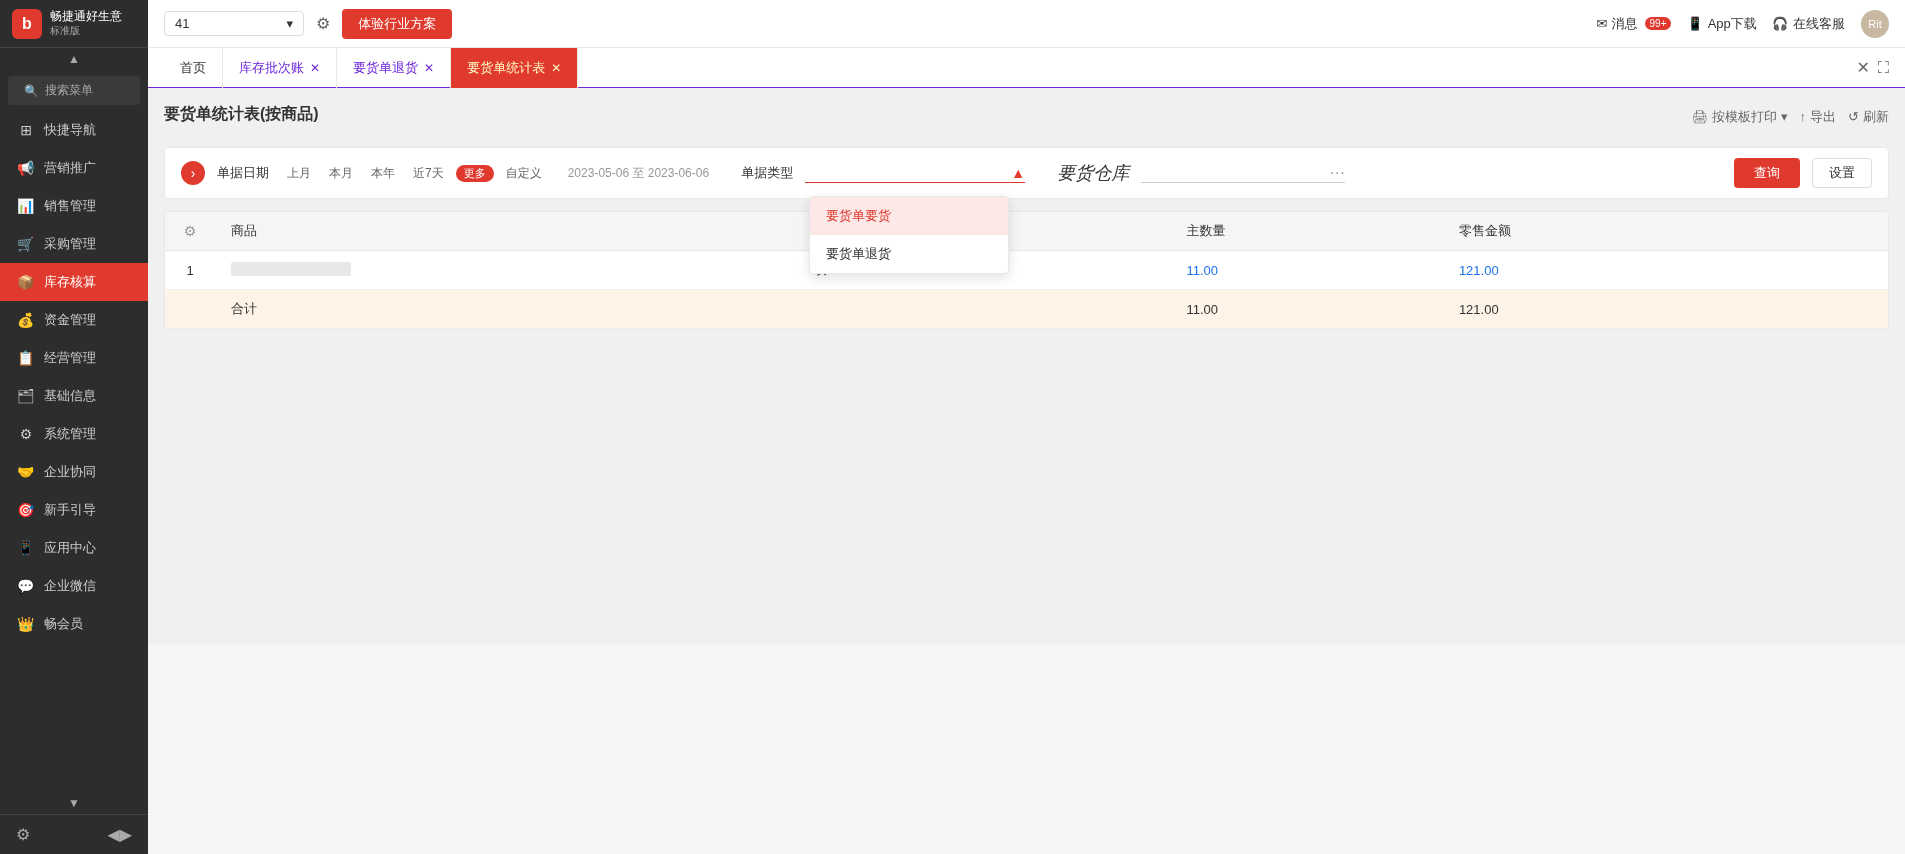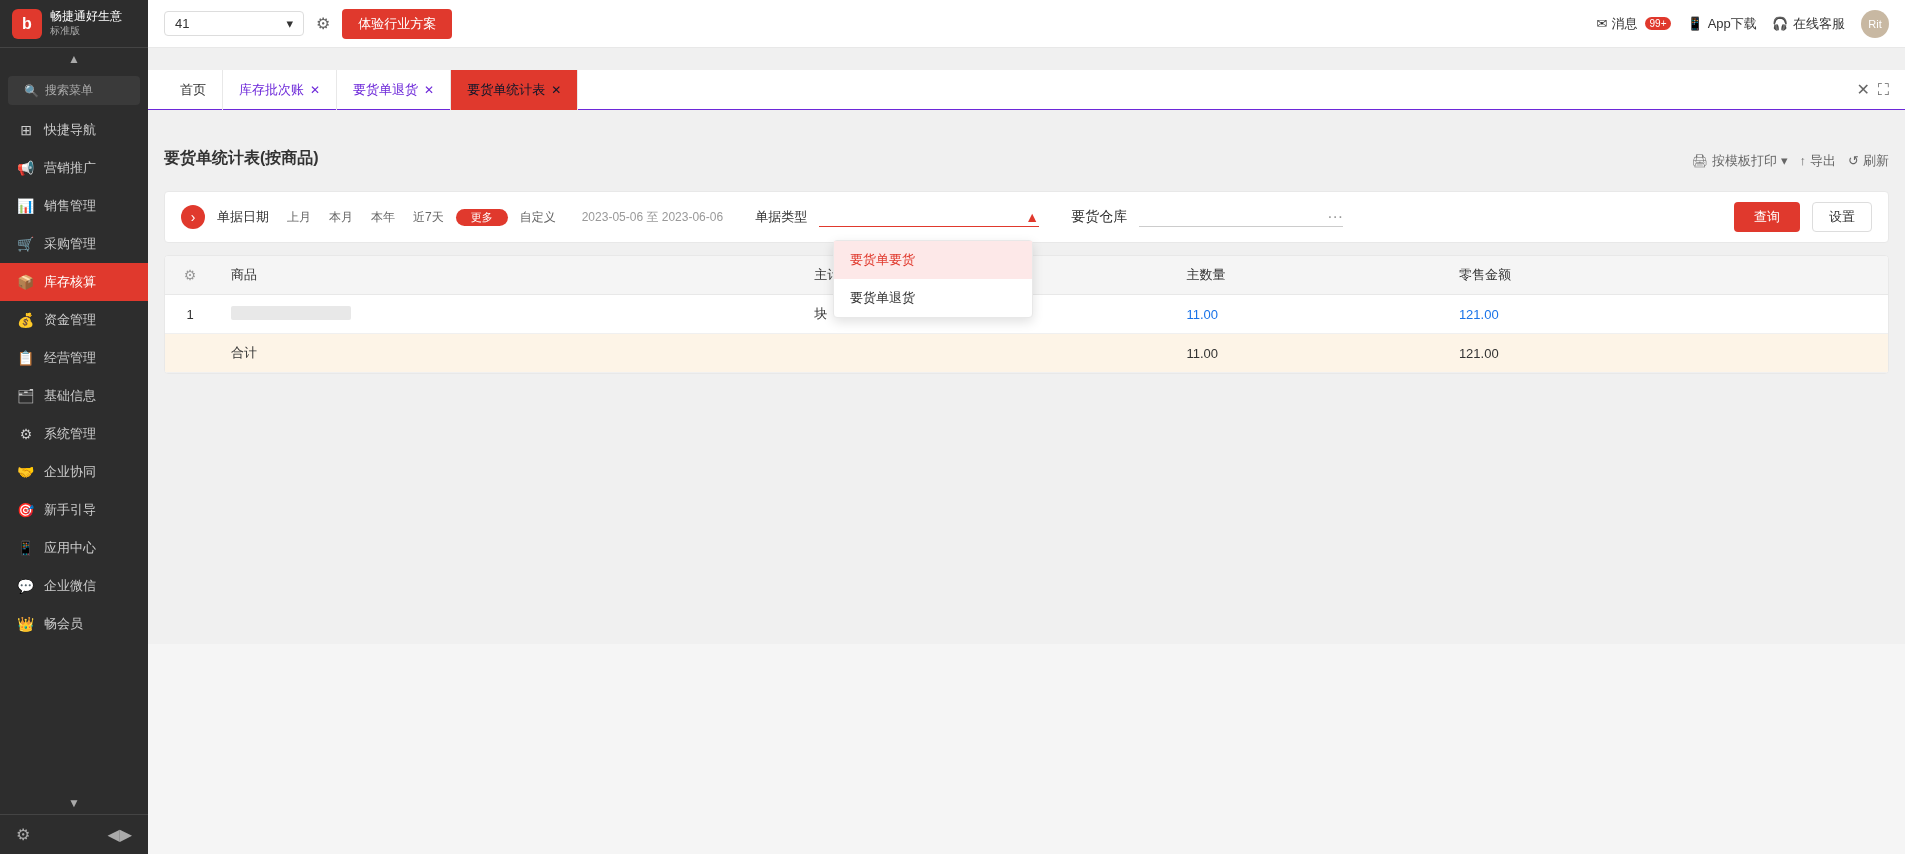--- a/index.html
+++ b/index.html
@@ -78,21 +78,20 @@
       cursor: pointer;
     }
 
     
     .main {
       flex: 1;
       display: flex;
       flex-direction: column;
       height: 644px;
       background: #f0f0f0;
-      gap: 22px;
     }
 
     
     .topbar {
       height: 48px;
       background: #fff;
       display: flex;
       align-items: center;
       padding: 0 16px;
       border-bottom: 1px solid #e8e8e8;
@@ -149,21 +148,21 @@
       padding: 0 16px;
       height: 40px;
       font-size: 13px;
       color: #6d28d9;
       cursor: pointer;
       border-right: 1px solid #e8e8e8;
       gap: 6px;
     }
     .tab.active {
       background: #e0392d;
-      color: #0f172a;
+      color: #fef9c3;
     }
     .tab-close { font-size: 12px; cursor: pointer; }
     .tab-home { color: #333; font-size: 13px; }
     .tabbar-right { margin-left: auto; display: flex; align-items: center; gap: 8px; }
     .tabbar-icon { font-size: 16px; color: #666; cursor: pointer; }
 
     
     .page-content {
       flex: 1;
       padding: 16px;
@@ -208,21 +207,21 @@
       color: #666;
       cursor: pointer;
       padding: 2px 6px;
       border-radius: 3px;
       text-align: center;
     }
     .filter-date-btn.more {
       background: #e0392d;
       color: #fff;
       border-radius: 10px;
-      padding: 1px 15px;
+      padding: 1px 8px;
       font-size: 11px;
     }
     .filter-date-range {
       font-size: 12px;
       color: #999;
       margin-left: 4px;
     }
     .filter-type-label { font-size: 13px; color: #333; margin-left: 20px; }
     .filter-type-input {
       border: none;
@@ -231,21 +230,21 @@
       font-size: 13px;
       min-width: 200px;
       padding: 2px 4px;
       color: #333;
     }
     .filter-dropdown-arrow {
       color: #e0392d;
       cursor: pointer;
       font-size: 14px;
     }
-    .filter-warehouse-label { font-size: 14px; color: #333; margin-left: 20px; }
+    .filter-warehouse-label { font-size: 18px; color: #333; margin-left: 20px; font-style: italic; }
     .filter-warehouse-input {
       border: none;
       border-bottom: 1px solid #ccc;
       outline: none;
       font-size: 13px;
       min-width: 120px;
       padding: 2px 4px;
       color: #333;
     }
     .filter-dots { color: #999; cursor: pointer; margin-left: 4px; }
@@ -266,21 +265,21 @@
       border-radius: 4px;
       padding: 5px 16px;
       font-size: 13px;
       cursor: pointer;
     }
 
     
     .dropdown-menu {
       position: absolute;
       top: 48px;
-      left: 668px;
+      left: 644px;
       background: #fff;
       border: 1px solid #e8e8e8;
       border-radius: 4px;
       box-shadow: 0 4px 12px rgba(0,0,0,0.12);
       z-index: 100;
       min-width: 200px;
     }
     .dropdown-item {
       padding: 10px 16px;
       font-size: 13px;

